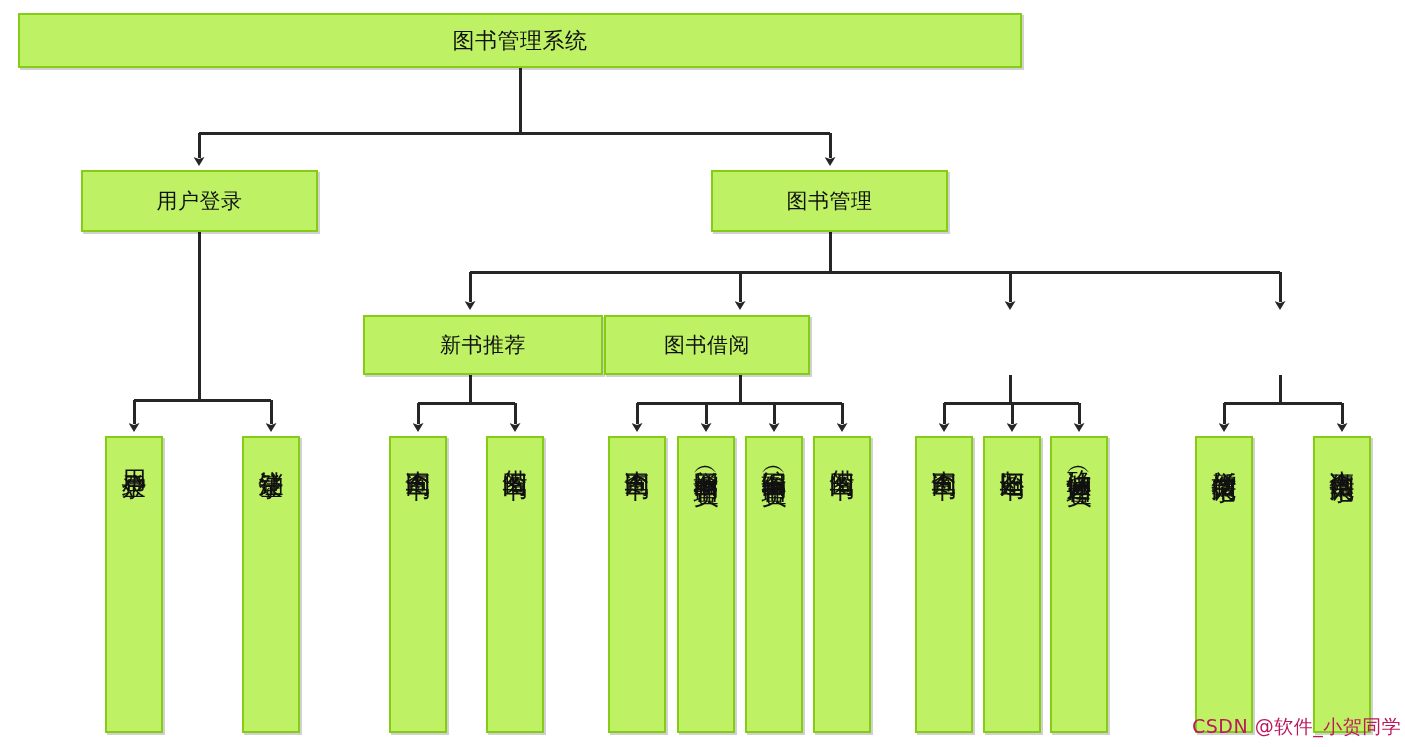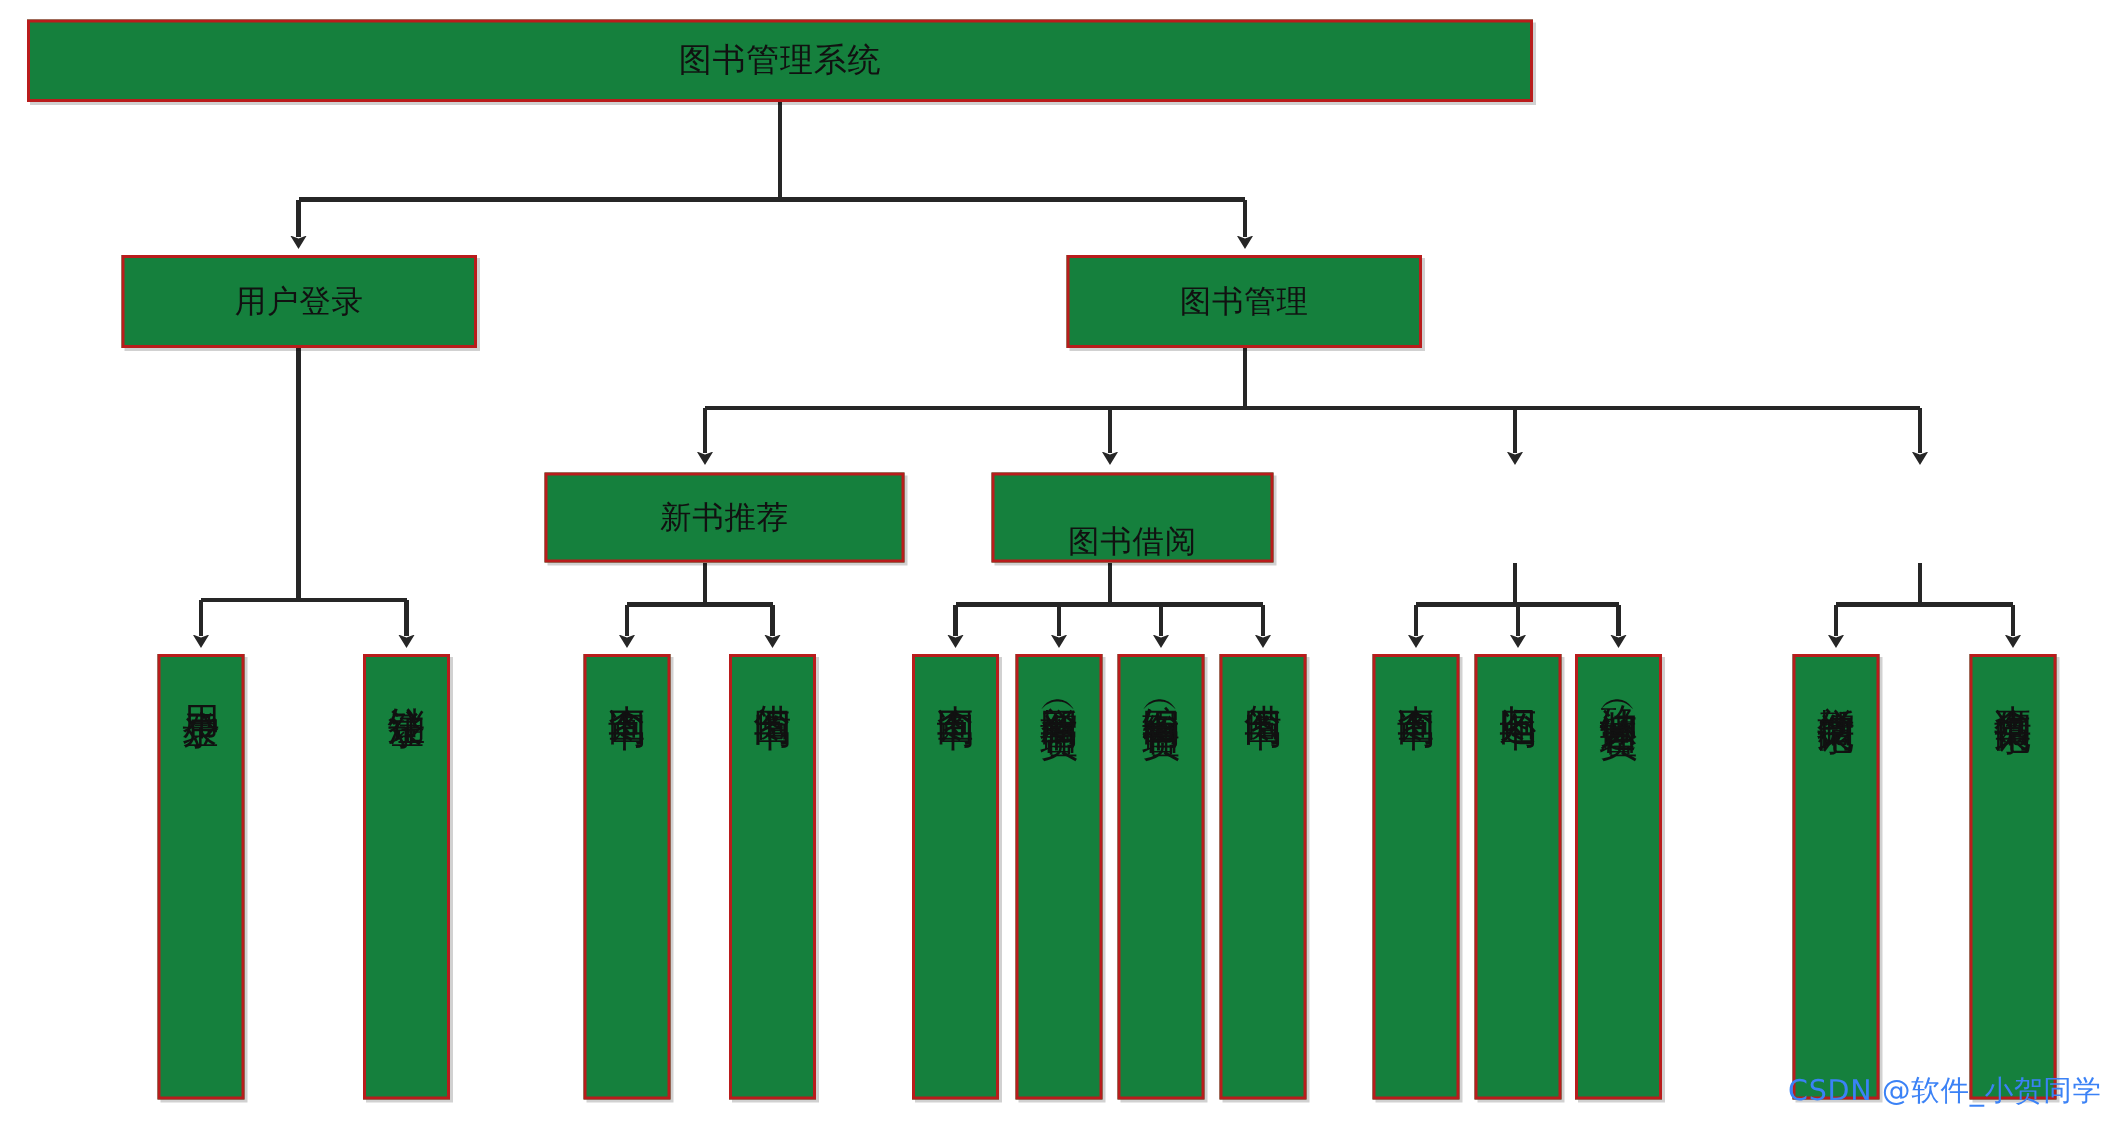--- a/index.html
+++ b/index.html
@@ -18,22 +18,22 @@
   #edges{
     position:absolute;
     left:0; top:0;
     width:1405px;
     height:747px;
     pointer-events:none;
   }
   .node{
     position:absolute;
     box-sizing:border-box;
-    background:#15803d;
-    border:2px solid #b91c1c;
+    background:#bef264;
+    border:2px solid #84cc16;
     box-shadow:2px 2px 0 0 rgba(0,0,0,0.18);
     display:flex;
     align-items:center;
     justify-content:center;
     z-index:2;
   }
   .node-label{
     font-size:21px;
     line-height:1.15;
     letter-spacing:0.5px;
@@ -54,21 +54,21 @@
     letter-spacing:2px;
     white-space:normal;
     max-height:280px;
   }
   .node.leaf.tall .node-label{
     max-height:none;
   }
   .watermark{
     position:absolute;
     font-size:19px;
-    color:#3b82f6;
+    color:#be185d;
     white-space:nowrap;
     z-index:5;
     letter-spacing:0.5px;
   }
 </style>
 </head>
 <body>
 
 <div id="canvas">
 
@@ -129,21 +129,21 @@
   <div class="node" style="left:81px;top:170px;width:237px;height:62px;">
     <span class="node-label">用户登录</span>
   </div>
   <div class="node" style="left:711px;top:170px;width:237px;height:62px;">
     <span class="node-label">图书管理</span>
   </div>
 
   <div class="node" style="left:363px;top:315px;width:240px;height:60px;">
     <span class="node-label">新书推荐</span>
   </div>
-  <div class="node" style="left:661px;top:315px;width:188px;height:60px;align-items:flex-end;">
+  <div class="node" style="left:604px;top:315px;width:206px;height:60px;">
     <span class="node-label">图书借阅</span>
   </div>
 
   <div class="node leaf" style="left:105px;top:436px;width:58px;height:297px;">
     <span class="node-label">用户登录</span>
   </div>
   <div class="node leaf" style="left:242px;top:436px;width:58px;height:297px;">
     <span class="node-label">注销登录</span>
   </div>
   <div class="node leaf" style="left:389px;top:436px;width:58px;height:297px;">

